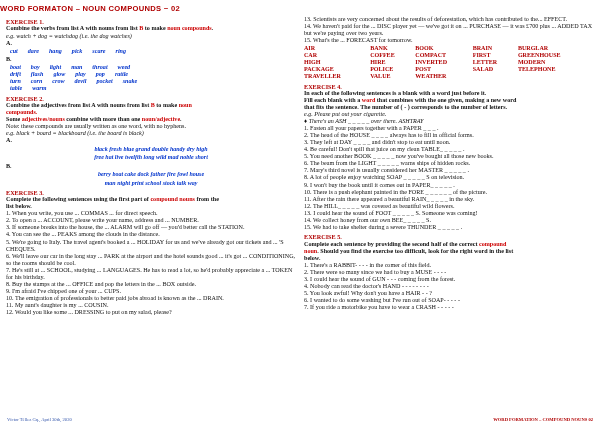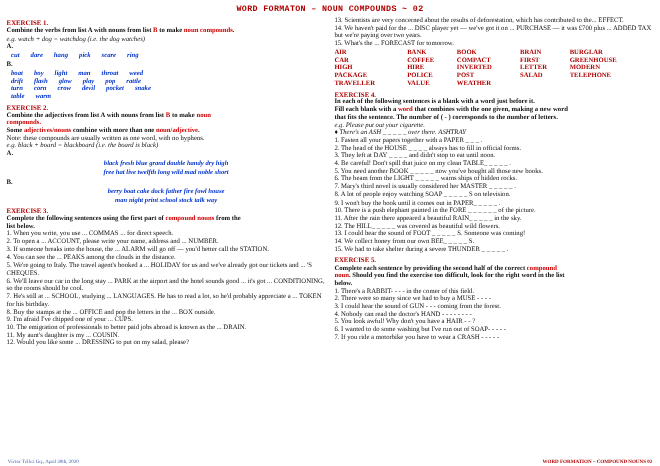--- a/index.html
+++ b/index.html
@@ -7,22 +7,21 @@
     width:600px;height:424px;
     background:#ffffff;
     font-family:"Liberation Serif", serif;
     font-size:6.1px;
     line-height:1.16;
     color:#111111;
     overflow:hidden;
   }
   .page{position:relative;width:600px;height:424px;box-sizing:border-box;}
   .title{
-    text-align:center;
-    font-family:Liberation Mono, monospace;
+    font-family:Liberation Sans, sans-serif;
     font-weight:bold;
     color:#b00000;
     font-size:7.6px;
     letter-spacing:.3px;
     padding-top:5px;
     padding-bottom:2px;
   }
   .cols{display:flex;gap:8px;padding:0 6px;box-sizing:border-box;}
   .col{width:291px;}
   .ex{font-weight:bold;color:#b00000;font-size:6.2px;margin-top:2.5px;}

